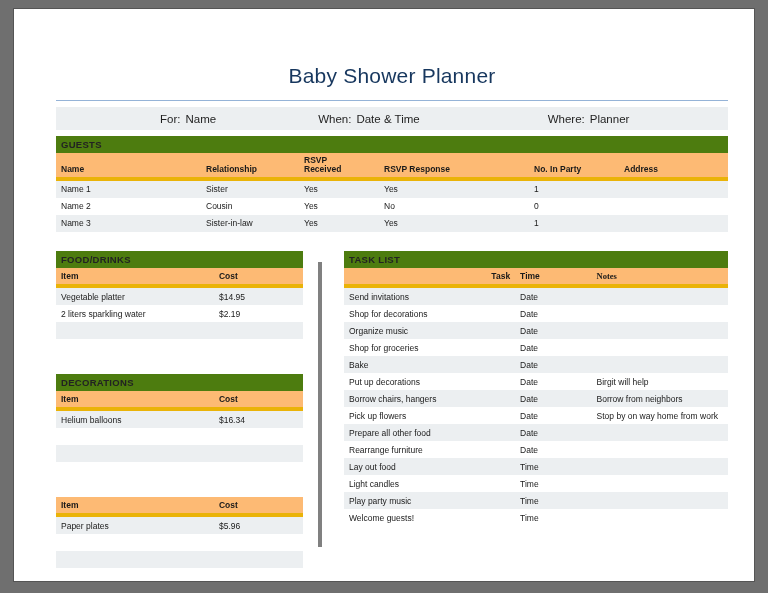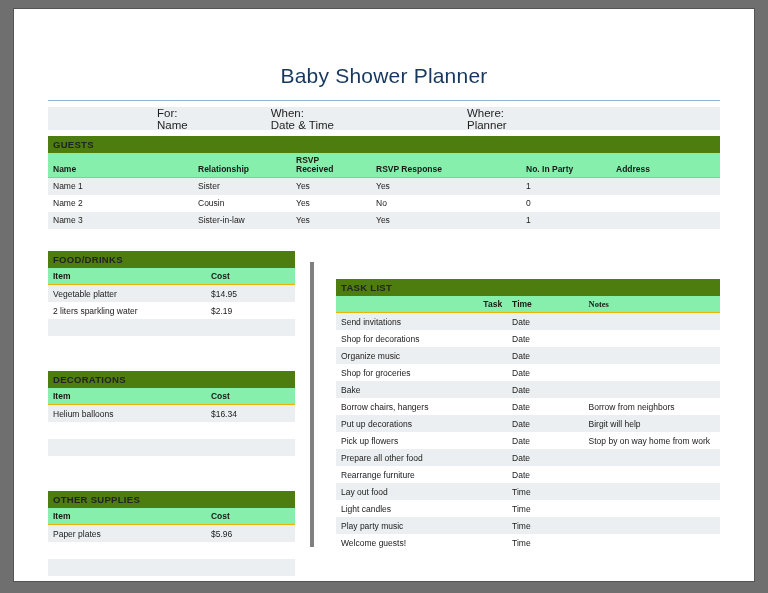--- a/index.html
+++ b/index.html
@@ -15,21 +15,21 @@
     position: absolute;
     left: 14px;
     top: 9px;
     width: 740px;
     height: 572px;
     background: #ffffff;
     box-shadow: 0 0 0 1px #555;
   }
   .doc {
     position: absolute;
-    left: 0; top: 0;
+    left: 8px; top: 0;
     width: 740px;
     height: 544px;
     padding: 0;
   }
   .title {
     text-align: center;
     font-size: 21px;
     color: #17375e;
     font-weight: normal;
     margin: 0;
@@ -42,25 +42,25 @@
   }
   .headerbar {
     margin: 6px 34px 0 34px;
     background: #eceff1;
     height: 23px;
     display: flex;
     align-items: center;
     font-size: 11.5px;
     color: #1f1f1f;
   }
-  .hb-cell { display:flex; align-items:baseline;flex-direction:column; }
+  .hb-cell { display:flex; align-items:baseline; }
   .hb-label { font-weight: normal; }
   .hb-value { margin-left: 5px; }
   .hb1 { margin-left: 104px; }
-  .hb2 { margin-left: 78px; }
+  .hb2 { margin-left: 102px; }
   .hb3 { margin-left: 128px; }
 
   .section-title {
     font-size: 9.5px;
     font-weight: bold;
     color: #222;
     background: #4d7c0f;
     padding: 3px 5px 3px 5px;
     letter-spacing: 0.3px;
   }
@@ -68,44 +68,44 @@
     border-collapse: collapse;
     width: 100%;
     font-size: 9px;
     color: #1a1a1a;
   }
   th {
     text-align: left;
     font-weight: bold;
     font-size: 8.5px;
     padding: 3px 5px;
-    border-bottom: 1px solid #eab308;
+    border-bottom: 4px solid #eab308;
     vertical-align: bottom;
-    background: #86efac;
+    background: #fdba74;
   }
   td {
     padding: 3px 5px;
     font-size: 8.5px;
     height: 11px;
   }
   tbody tr:nth-child(odd) td { background: #eceff1; }
   tbody tr:nth-child(even) td { background: #ffffff; }
   .num { text-align: left; }
 
   
   #guests-block { position: absolute; left: 34px; top: 127px; width: 672px; }
   #guests-block .g-name { width: 135px; }
   #guests-block .g-rel { width: 88px; }
   #guests-block .g-rsvp { width: 70px; }
   #guests-block .g-resp { width: 140px; }
   #guests-block .g-party { width: 80px; }
 
   
   #left-col { position: absolute; left: 34px; top: 242px; width: 247px; }
-  #right-col { position: absolute; left: 322px; top: 242px; width: 384px; margin-top: 28px; }
+  #right-col { position: absolute; left: 322px; top: 242px; width: 384px; }
   .divider {
     position: absolute;
     left: 296px;
     top: 253px;
     width: 4px;
     height: 285px;
     background: #808080;
   }
   .mini-table .c-item { width: 150px; }
   .mini-table .c-cost { width: 80px; text-align: right; }
@@ -247,21 +247,20 @@
               <td>&nbsp;</td>
               <td class="num">&nbsp;</td>
             </tr>
           </tbody>
         </table>
       </div>
 
       <div class="gap"></div>
 
       <div>
-        <div class="section-title">OTHER SUPPLIES</div>
         <table class="mini-table">
           <thead>
             <tr>
               <th class="c-item">Item</th>
               <th class="c-cost" style="text-align:left">Cost</th>
             </tr>
           </thead>
           <tbody>
             <tr>
               <td>Paper plates</td>
@@ -311,28 +310,28 @@
             <td>Shop for groceries</td>
             <td>Date</td>
             <td></td>
           </tr>
           <tr>
             <td>Bake</td>
             <td>Date</td>
             <td></td>
           </tr>
           <tr>
+            <td>Put up decorations</td>
+            <td>Date</td>
+            <td>Birgit will help</td>
+          </tr>
+          <tr>
             <td>Borrow chairs, hangers</td>
             <td>Date</td>
             <td>Borrow from neighbors</td>
-          </tr>
-          <tr>
-            <td>Put up decorations</td>
-            <td>Date</td>
-            <td>Birgit will help</td>
           </tr>
           <tr>
             <td>Pick up flowers</td>
             <td>Date</td>
             <td>Stop by on way home from work</td>
           </tr>
           <tr>
             <td>Prepare all other food</td>
             <td>Date</td>
             <td></td>

